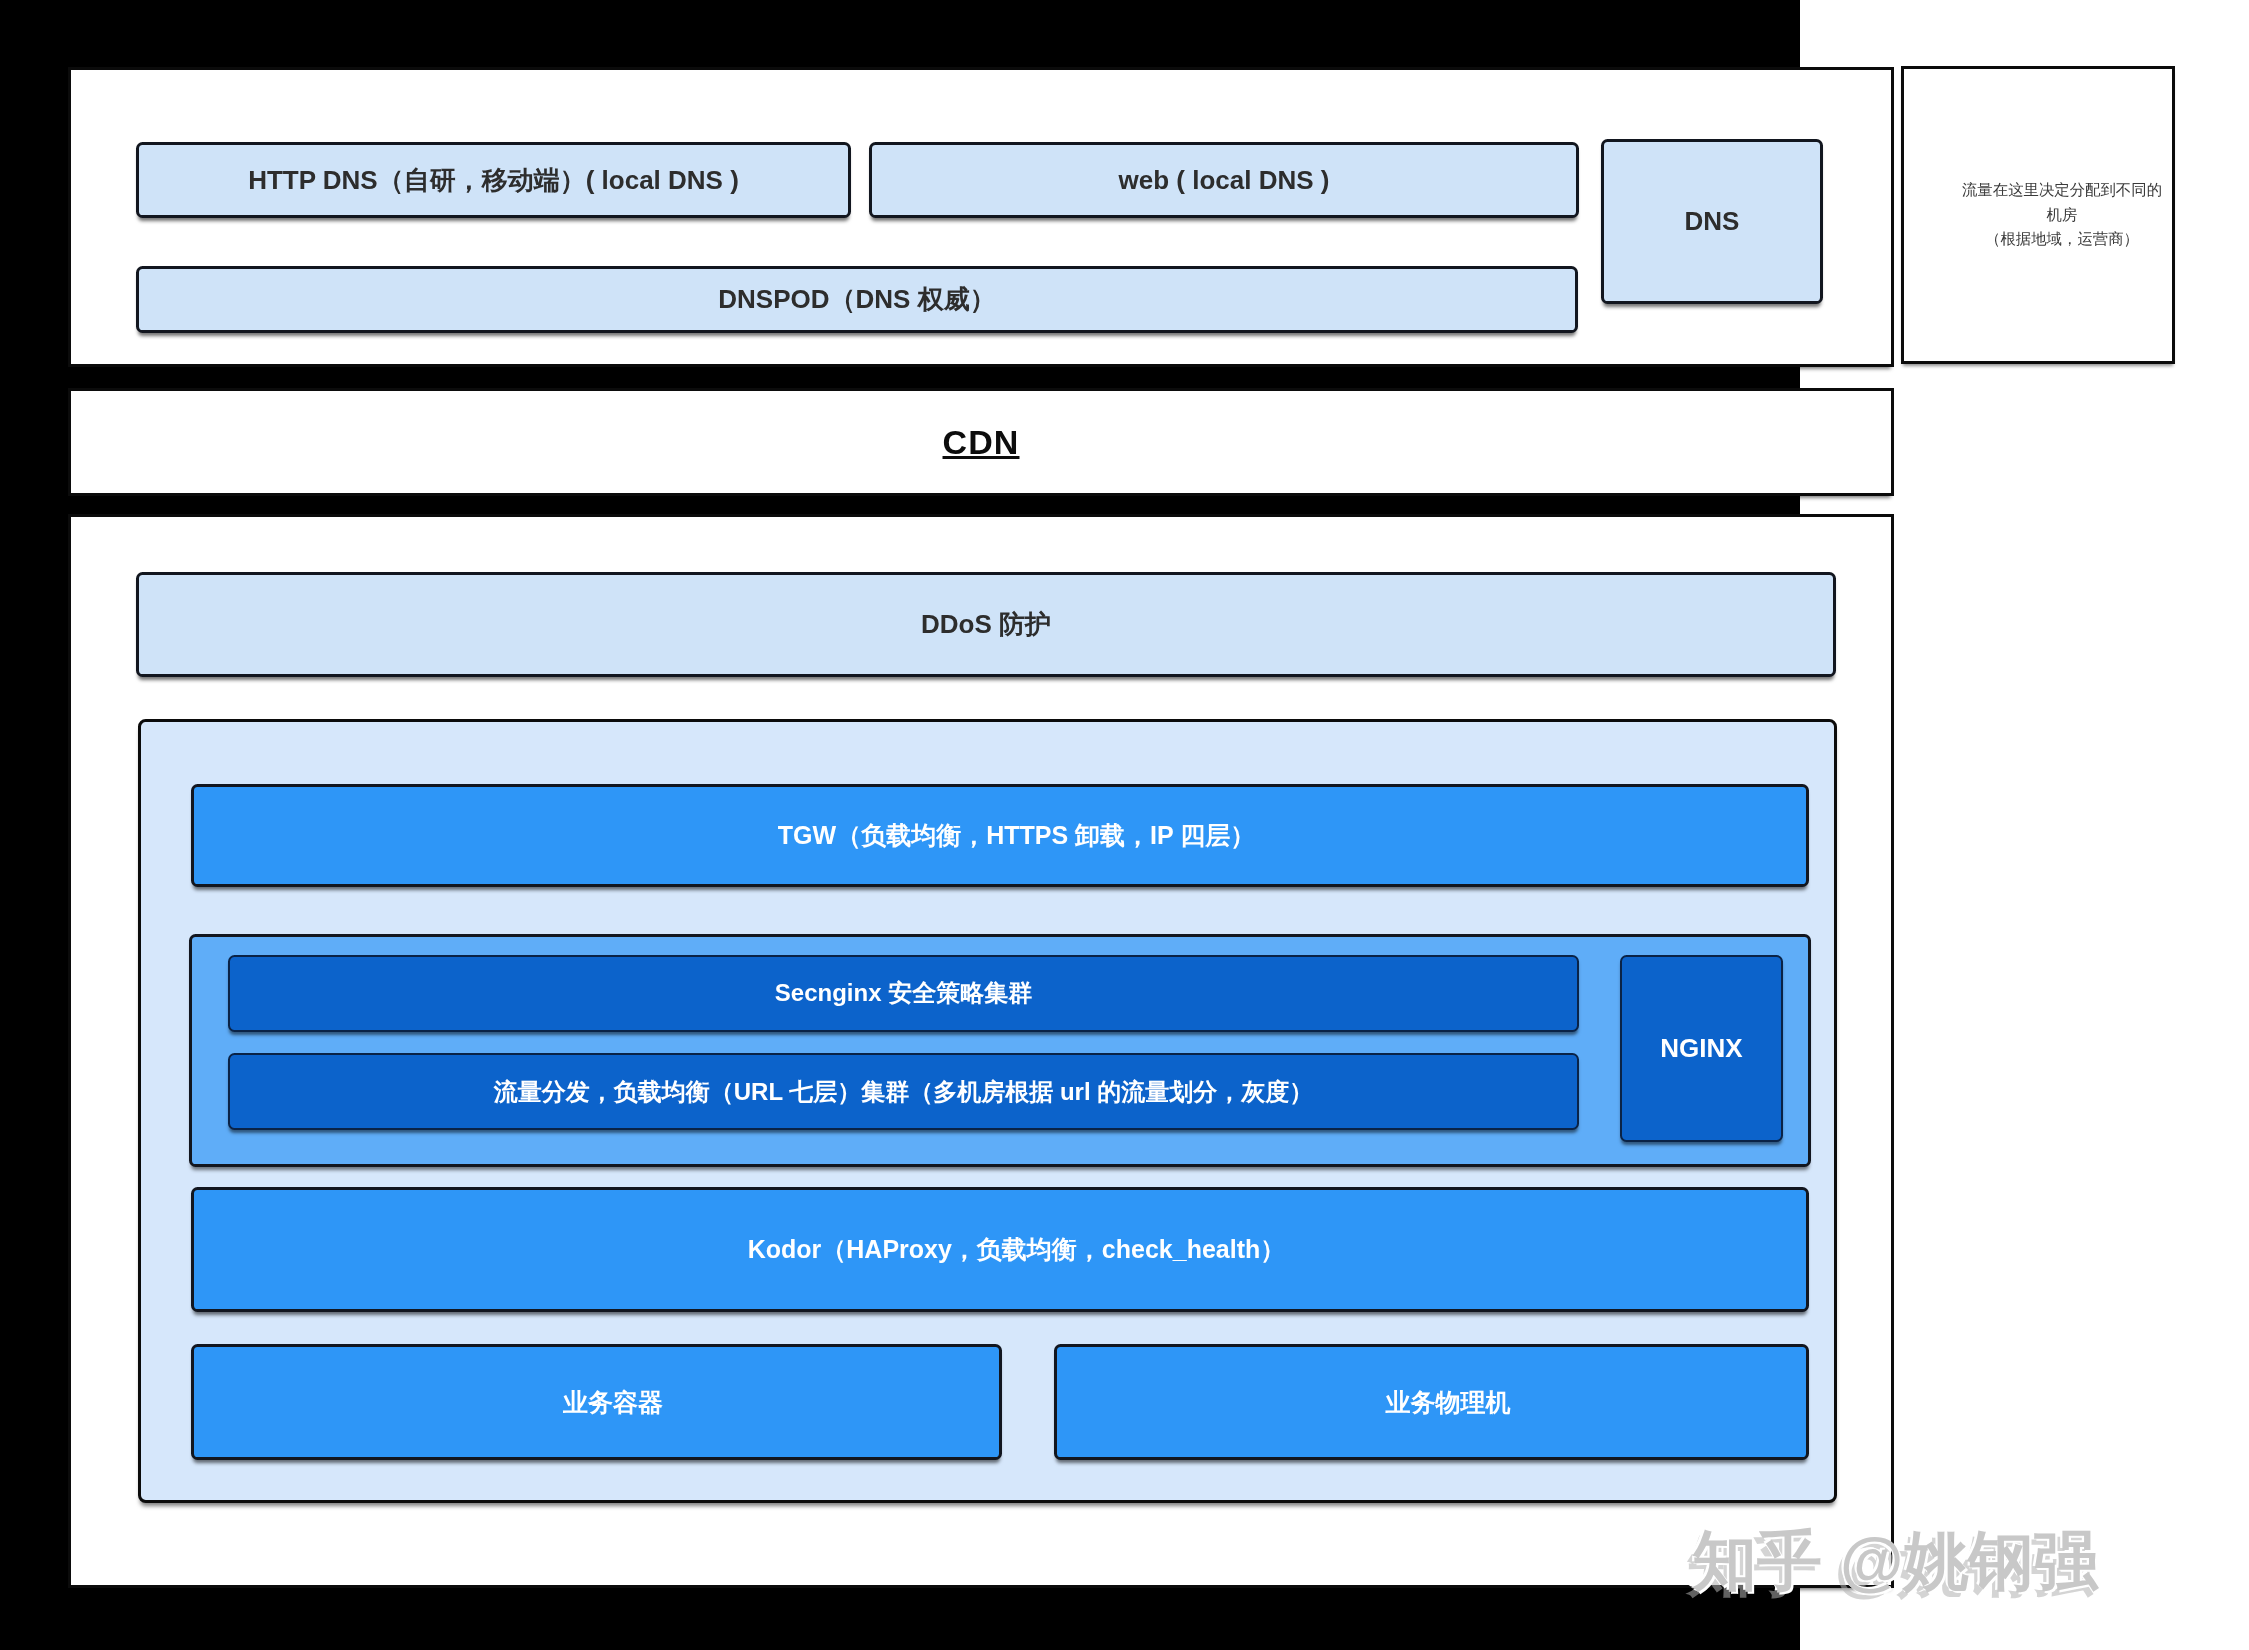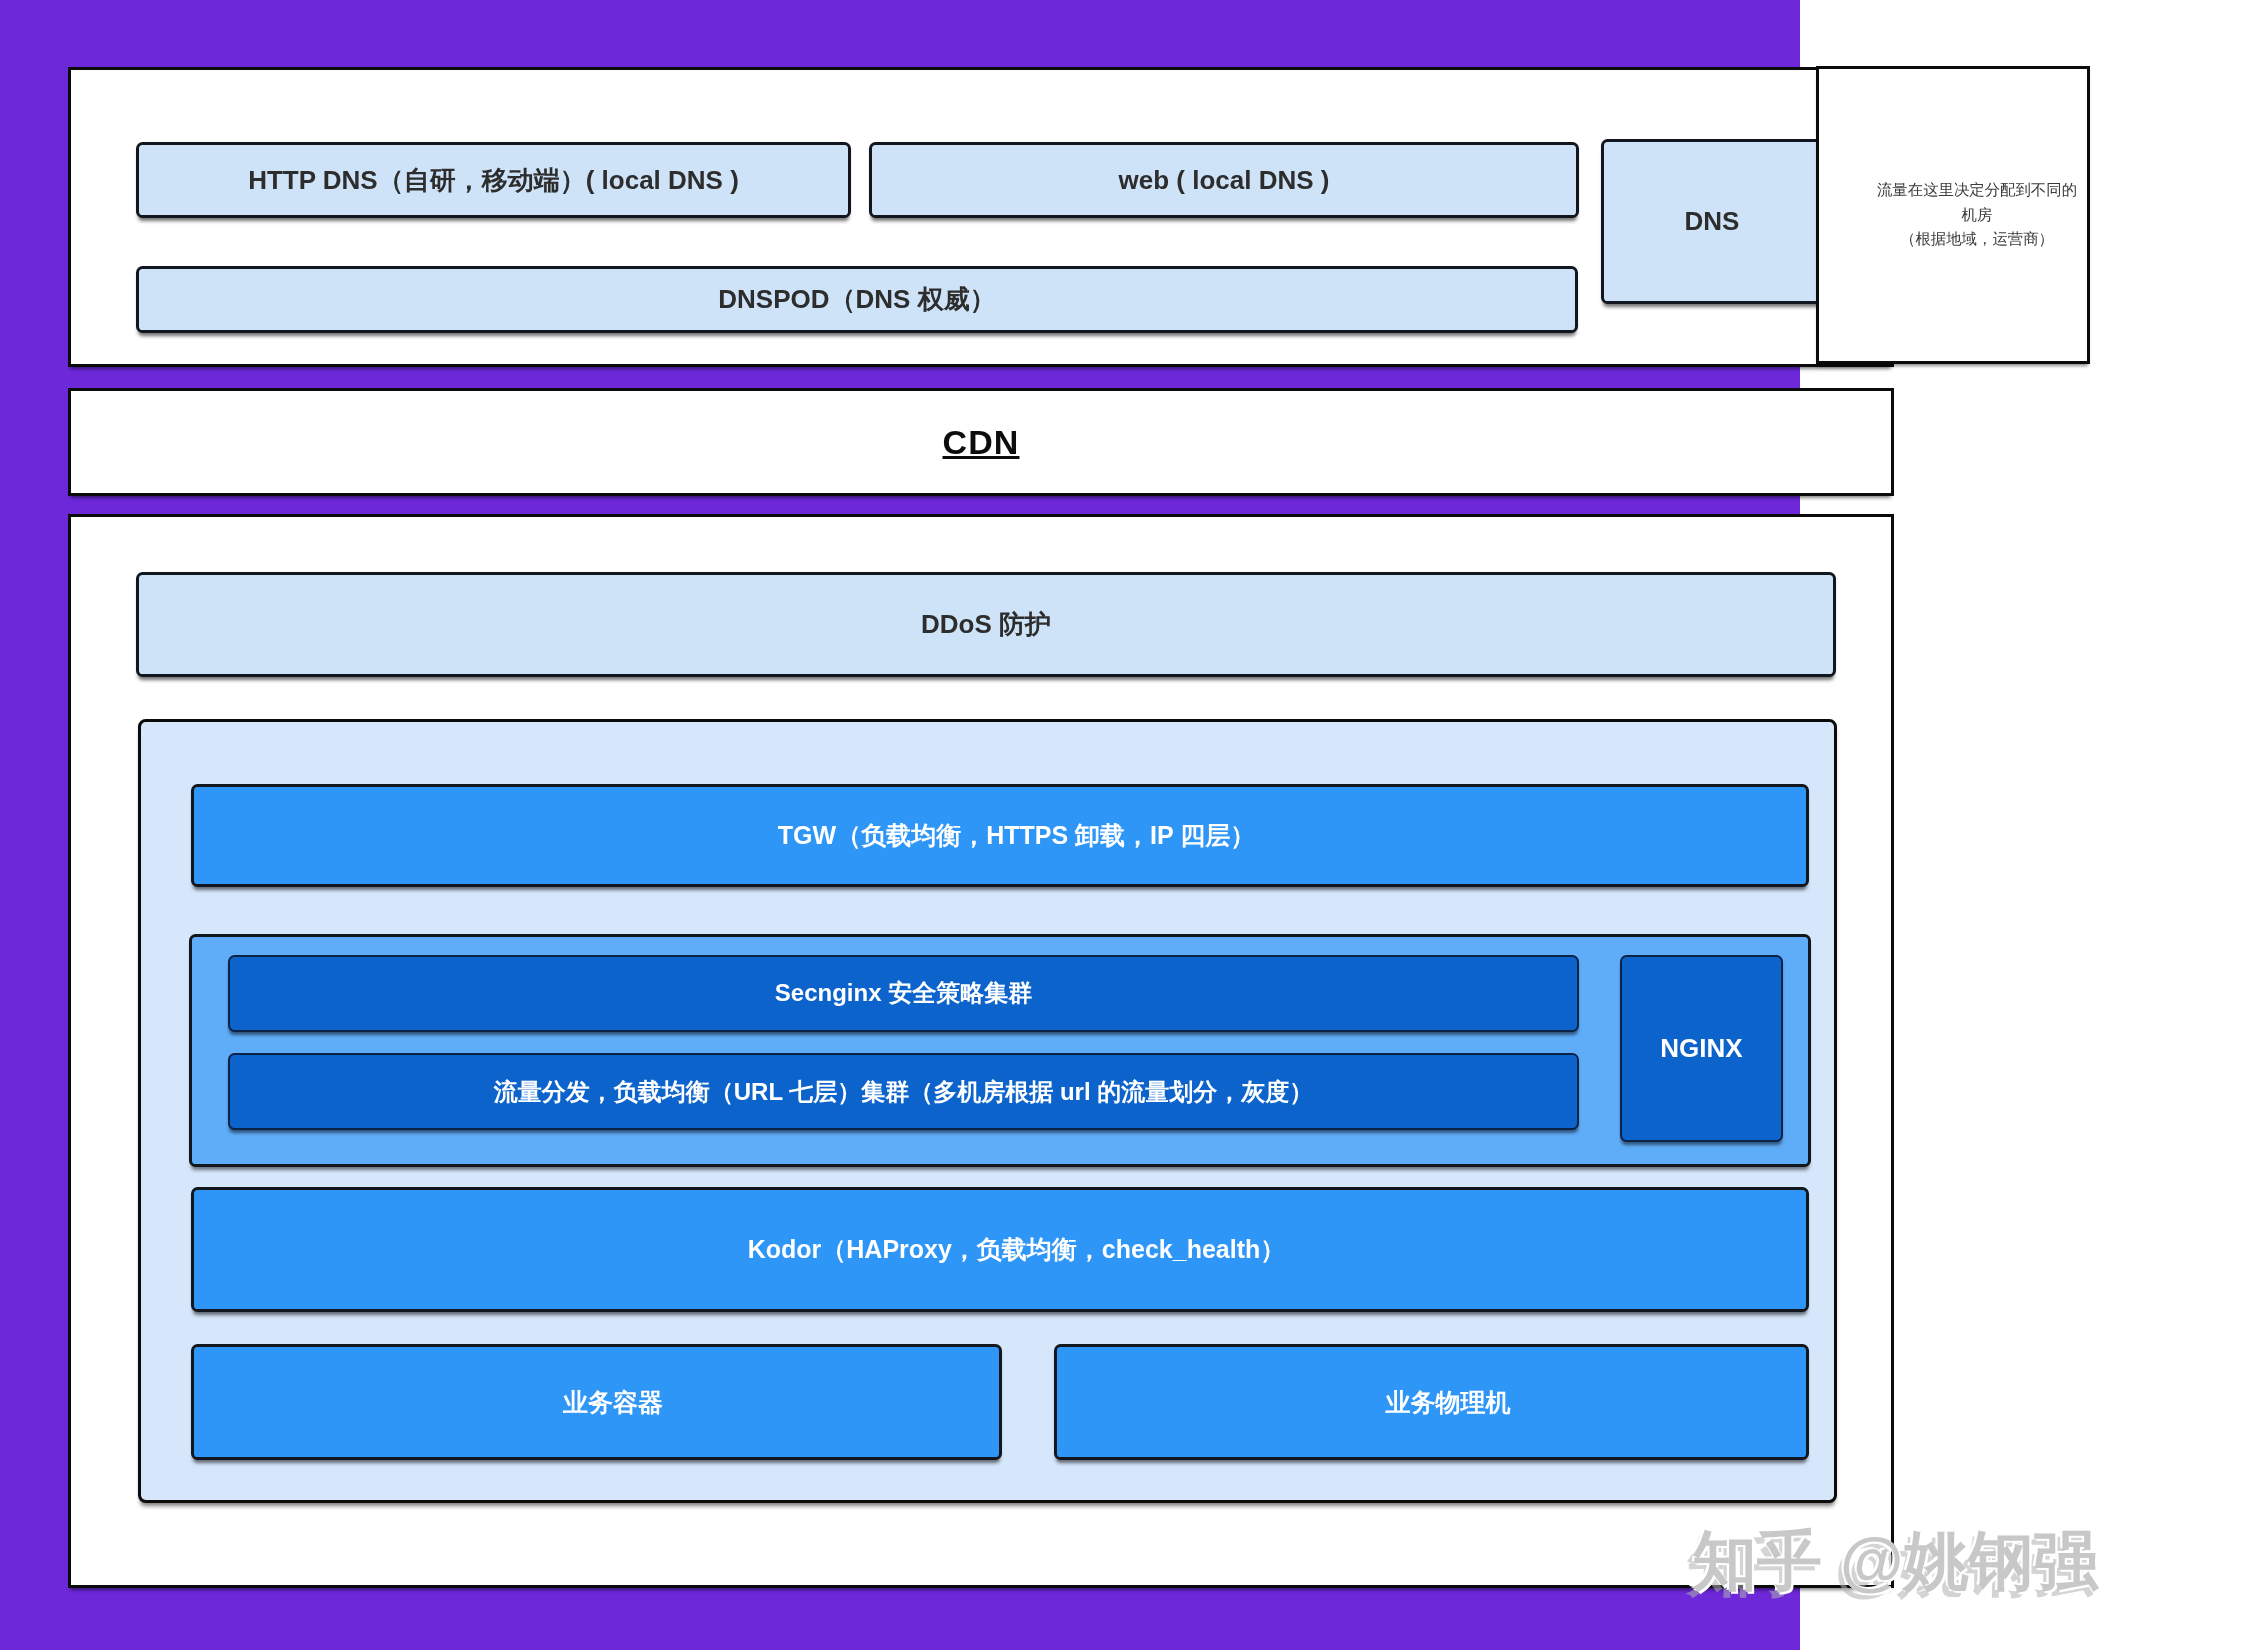--- a/index.html
+++ b/index.html
@@ -4,21 +4,21 @@
 <style>
   html, body {
     margin: 0;
     padding: 0;
     background: #ffffff;
     width: 2250px;
     height: 1651px;
     overflow: hidden;
     font-family: "Liberation Sans", "DejaVu Sans", sans-serif;
   }
-  .stage { position: relative; width: 1800px; height: 1651px; background: #6d28d9; }
+  .stage { position: relative; width: 1800px; height: 1651px; background: #000000; }
   .box  { position: absolute; box-sizing: border-box; }
   .cell { display: flex; align-items: center; justify-content: center; text-align: center; }
 
   
   .frame {
     background: #ffffff;
     border: 3.8px solid #0b0b0b;
     box-shadow: 0 5px 3.8px -2.7px rgba(0,0,0,.55);
   }
 
@@ -107,21 +107,21 @@
 
 <div class="stage">
 
   <div class="box frame" style="left:68px; top:67px; width:1826px; height:300px;">
     <div class="box cell light" style="left:65px; top:72px; width:715px; height:76px;">HTTP DNS（自研，移动端）( local DNS )</div>
     <div class="box cell light" style="left:798px; top:72px; width:710px; height:76px;">web ( local DNS )</div>
     <div class="box cell light" style="left:65px; top:168px; width:1442px; height:67px;margin-top:28px;">DNSPOD（DNS 权威）</div>
     <div class="box cell light" style="left:1530px; top:69px; width:222px; height:165px;">DNS</div>
   </div>
 
-  <div class="box cell note-box" style="left:1816px; top:66px; width:274px; height:298px;padding-left:48px;">
+  <div class="box cell note-box" style="left:1901px; top:66px; width:274px; height:298px;padding-left:48px;">
     <div>流量在这里决定分配到不同的</div>
     <div>机房</div>
     <div>（根据地域，运营商）</div>
   </div>
 
   <div class="box cell frame" style="left:68px; top:388px; width:1826px; height:108px;">
     <span class="cdn-title">CDN</span>
   </div>
 
   <div class="box frame" style="left:68px; top:514px; width:1826px; height:1074px;">

